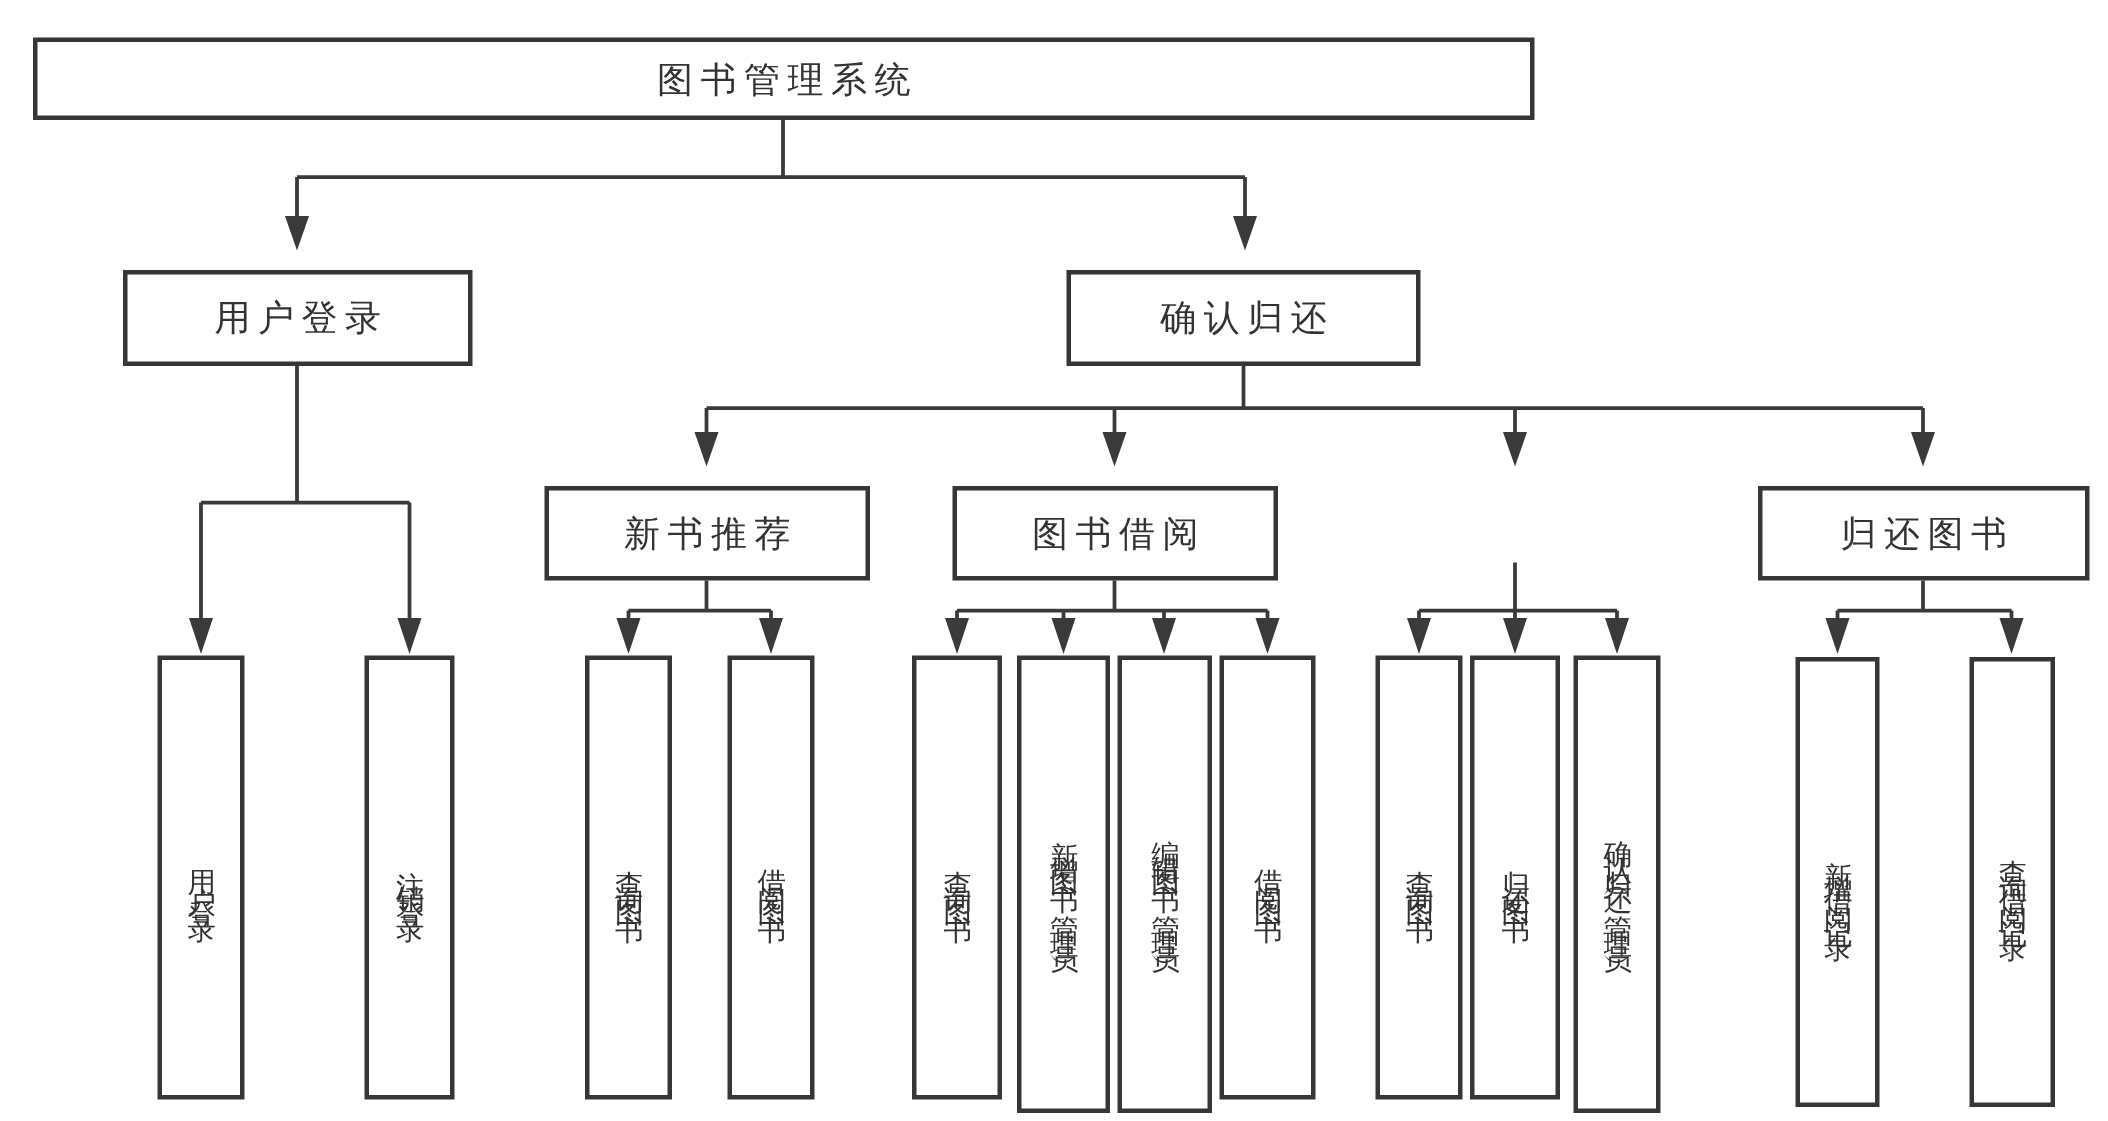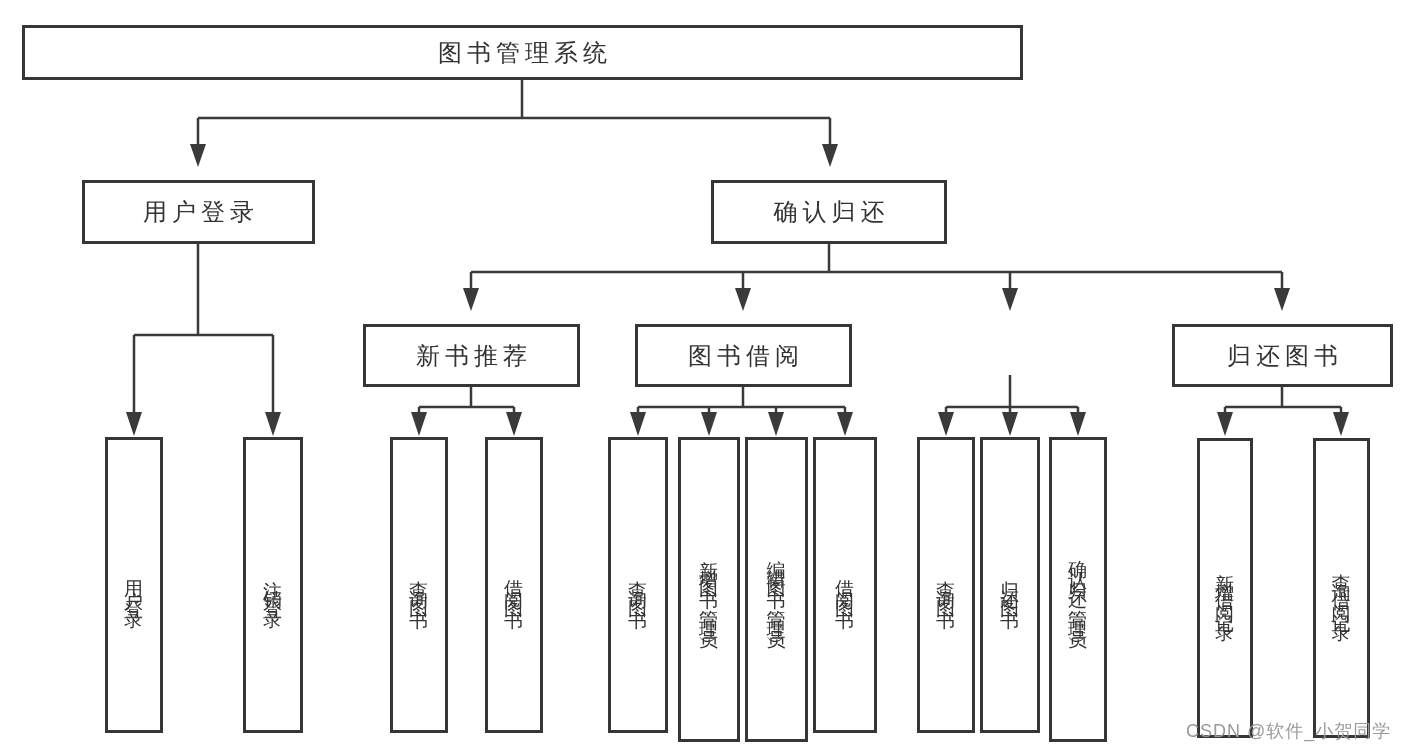--- a/index.html
+++ b/index.html
@@ -107,14 +107,13 @@
   <div class="node v" style="left:745px;top:437px;width:63px;height:305px">编辑图书（管理员）</div>
   <div class="node v" style="left:813px;top:437px;width:64px;height:296px">借阅图书</div>
 
   <div class="node v" style="left:917px;top:437px;width:58px;height:296px">查询图书</div>
   <div class="node v" style="left:980px;top:437px;width:60px;height:296px">归还图书</div>
   <div class="node v" style="left:1049px;top:437px;width:58px;height:305px">确认归还（管理员）</div>
 
   <div class="node v" style="left:1197px;top:438px;width:56px;height:300px">新增借阅记录</div>
   <div class="node v" style="left:1313px;top:438px;width:57px;height:300px">查询借阅记录</div>
 
-  <div class="watermark">CSDN @软件_小贺同学</div>
 </div>
 
 </body></html>

